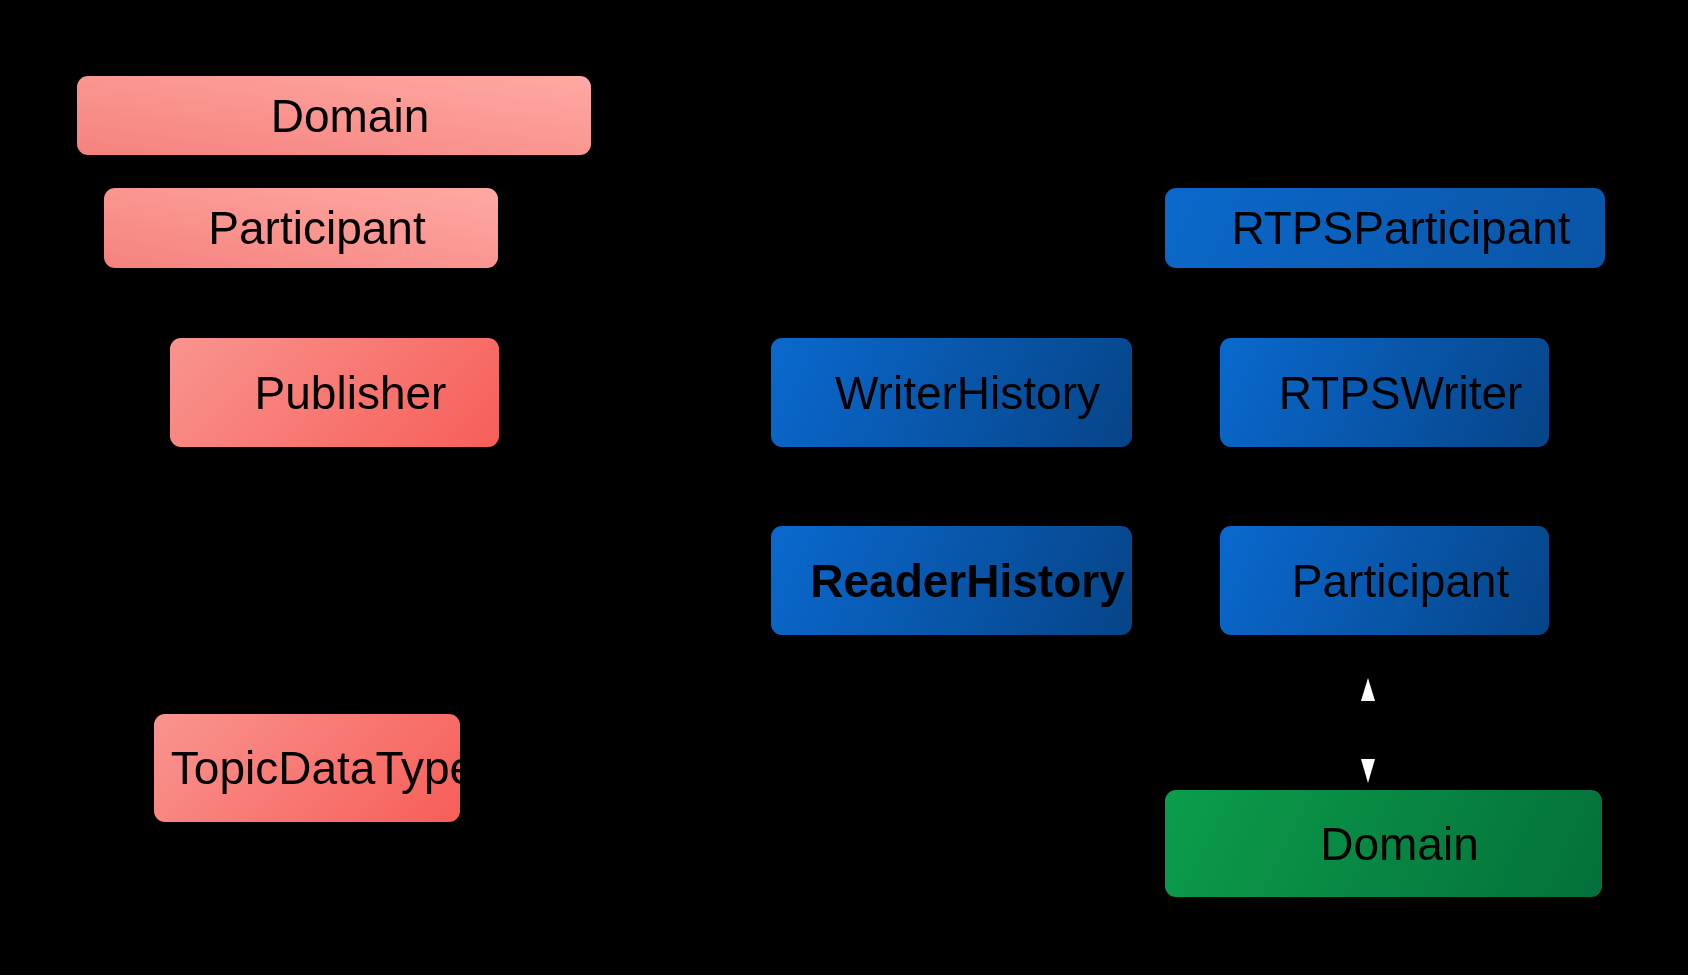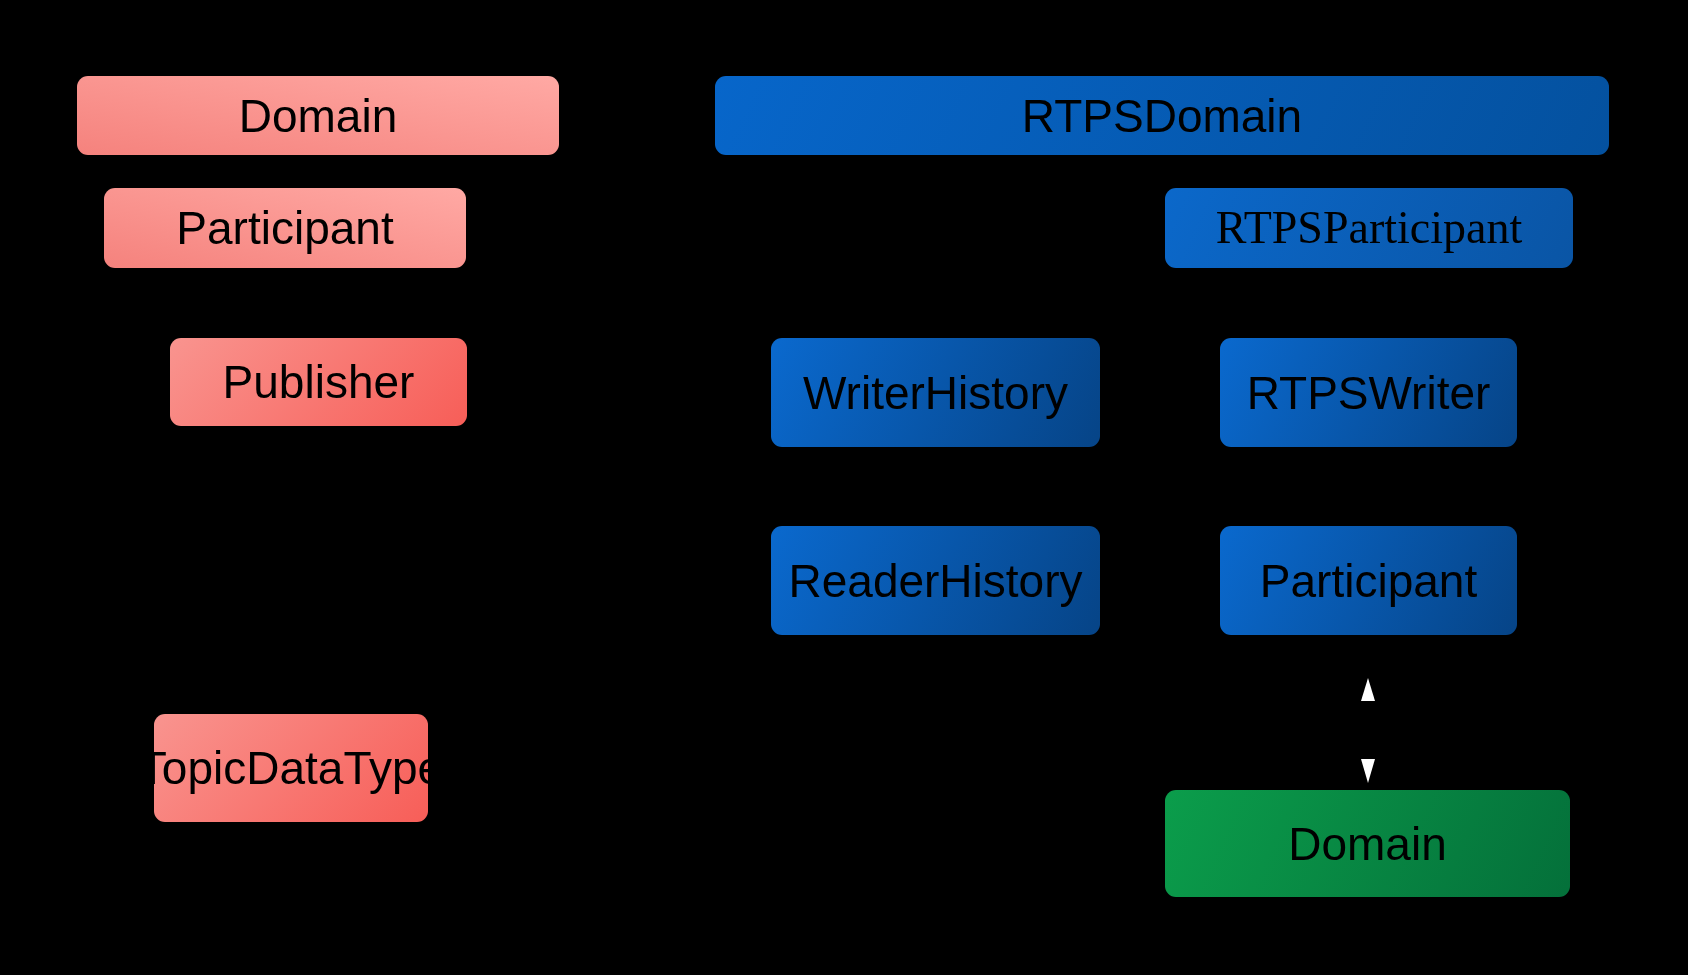--- a/index.html
+++ b/index.html
@@ -40,50 +40,51 @@
     width: 1688px;
     height: 975px;
   }
 
   .node {
     position: absolute;
     border-radius: 11px;
     display: flex;
     align-items: center;
     justify-content: center;
+    padding-left: 32px;
   }
 
   .node .label {
     color: var(--text);
     font-size: 46px;
     line-height: 1;
     white-space: nowrap;
   }
 
   
   .pink-light  { background: linear-gradient(to top right, var(--pink-light-start), var(--pink-light-end)); }
   .pink-strong { background: linear-gradient(135deg, var(--pink-strong-start), var(--pink-strong-end)); }
   .blue-wide   { background: linear-gradient(115deg, var(--blue-wide-start), var(--blue-wide-end)); }
-  .blue-mid    { background: linear-gradient(115deg, var(--blue-mid-start), var(--blue-mid-end)); font-family: Liberation Serif, serif; }
+  .blue-mid    { background: linear-gradient(115deg, var(--blue-mid-start), var(--blue-mid-end)); }
   .blue-small  { background: linear-gradient(115deg, var(--blue-small-start), var(--blue-small-end)); }
   .green       { background: linear-gradient(115deg, var(--green-start), var(--green-end)); }
 
   
   .box-domain        { left:  77px; top:  76px; width: 482px; height:  79px; }
   .box-participant   { left: 104px; top: 188px; width: 362px; height:  80px; }
-  .box-publisher     { left: 170px; top: 338px; width: 297px; height: 88px; }
+  .box-publisher     { left: 170px; top: 338px; width: 297px; height: 109px; }
   .box-subscriber    { left: 170px; top: 526px; width: 297px; height: 109px; }
   .box-topicdatatype { left: 154px; top: 714px; width: 274px; height: 108px; }
 
   
   .box-rtpsdomain      { left:  715px; top:  76px; width: 894px; height:  79px; }
   .box-rtpsparticipant { left: 1165px; top: 188px; width: 408px; height:  80px; }
   .box-writerhistory   { left:  771px; top: 338px; width: 329px; height: 109px; }
   .box-rtpswriter      { left: 1220px; top: 338px; width: 297px; height: 109px; }
-  .box-readerhistory   { left:  771px; top: 526px; width: 329px; height: 109px; }
+  .box-readerhistory   { left:  771px; top: 526px; width: 329px; height: 109px; font-weight: bold; }
   .box-rtpsreader      { left: 1220px; top: 526px; width: 297px; height: 109px; }
 
   
   .box-network { left: 1165px; top: 790px; width: 405px; height: 107px; }
 
   
   .arrowhead {
     position: absolute;
     width: 0;
     height: 0;
@@ -118,23 +119,20 @@
 
   <div class="node pink-strong box-publisher">
     <span class="label">Publisher</span>
   </div>
 
 
   <div class="node pink-strong box-topicdatatype">
     <span class="label">TopicDataType</span>
   </div>
 
-  <div class="node blue-wide box-rtpsdomain">
-    <span class="label">RTPSDomain</span>
-  </div>
 
   <div class="node blue-mid box-rtpsparticipant">
     <span class="label">RTPSParticipant</span>
   </div>
 
   <div class="node blue-small box-rtpswriter">
     <span class="label">RTPSWriter</span>
   </div>
 
   <div class="node blue-small box-writerhistory">

